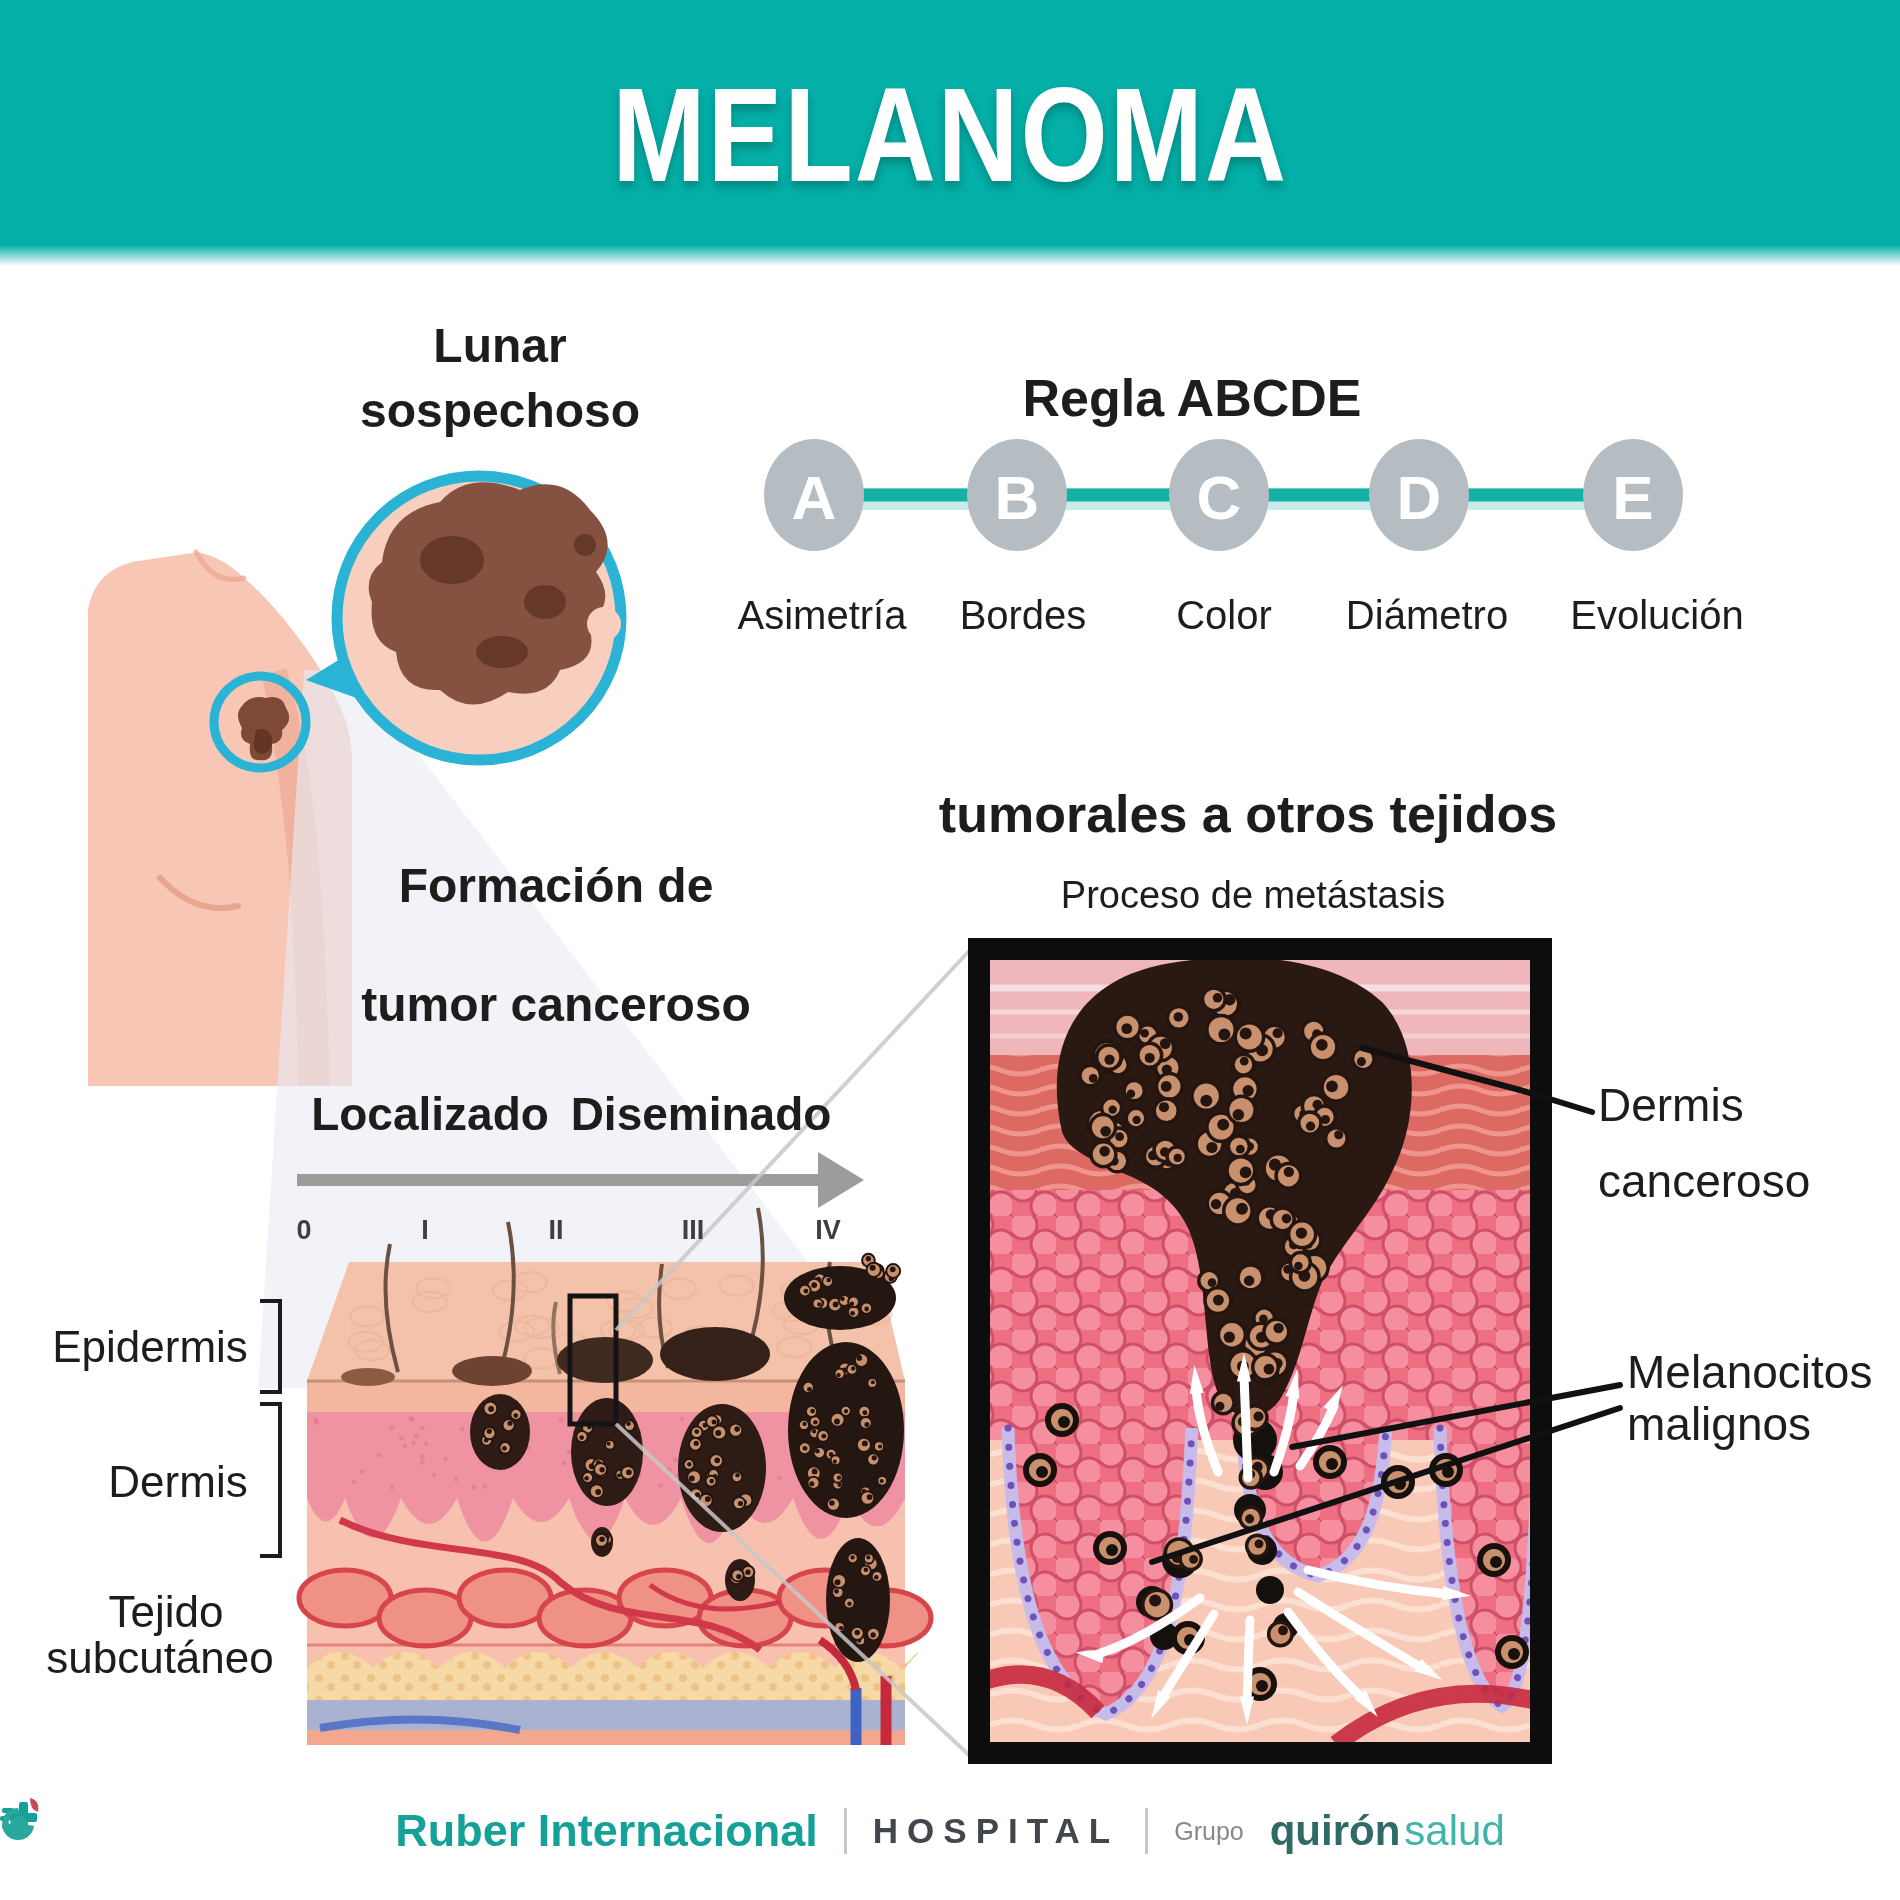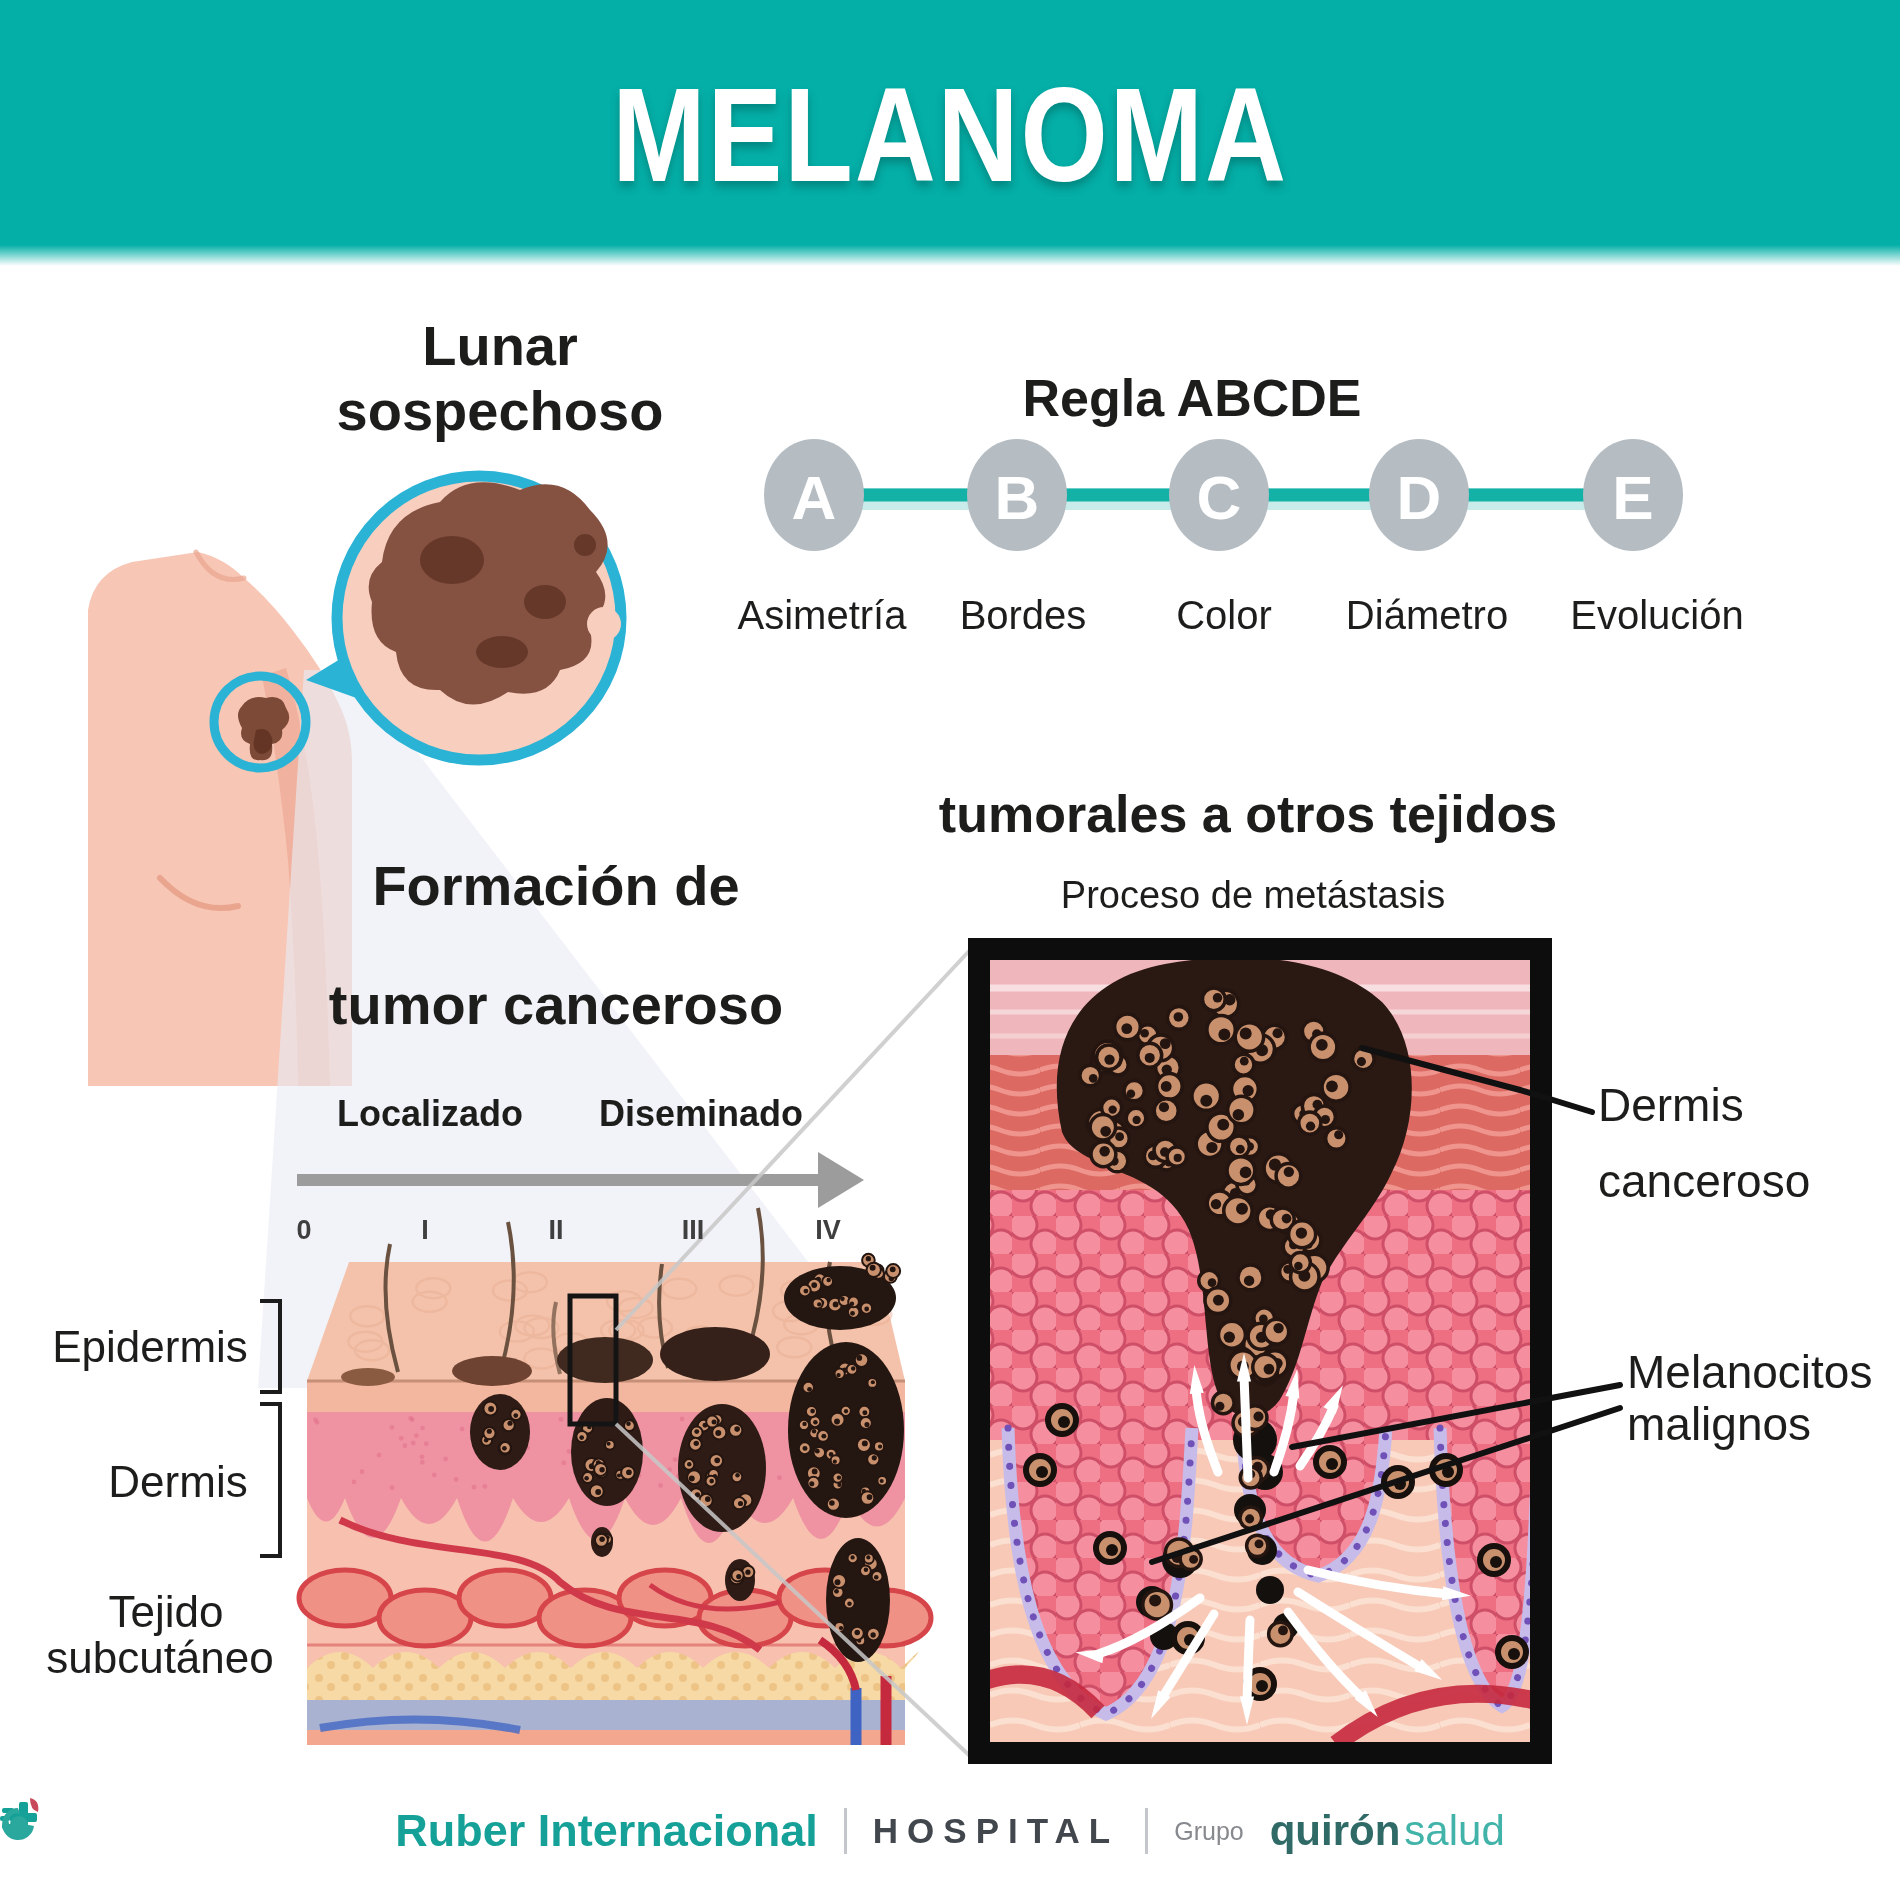--- a/index.html
+++ b/index.html
@@ -5,23 +5,23 @@
   html,body{margin:0;padding:0;background:#fff;}
   .canvas{position:relative;width:1900px;height:1900px;background:#ffffff;overflow:hidden;
           font-family:"Liberation Sans", sans-serif;color:#1d1d1b;}
   .hdr{position:absolute;left:0;top:0;width:1900px;height:268px;
        background:linear-gradient(to bottom,#04afa7 0,#04afa7 245px,rgba(4,175,167,0) 266px);}
   .title{position:absolute;left:950px;top:58px;transform:translateX(-50%) scale(.92,1.1);
          transform-origin:center top;font-size:122px;font-weight:bold;letter-spacing:2px;color:#ffffff;
          text-shadow:0 5px 8px rgba(0,60,60,.35);white-space:nowrap;}
   .txt{position:absolute;transform:translate(-50%,-50%);white-space:nowrap;}
   .b{font-weight:bold;}
-  .h56{font-size:56px;}
+  .h56{font-size:48px;}
   .h52{font-size:52px;}
-  .h46{font-size:36px;}
+  .h46{font-size:46px;}
   .h40{font-size:40px;}
   .h38{font-size:38px;}
   .stage{font-size:27px;font-weight:600;color:#3f3f3f;}
   .letter{position:absolute;transform:translate(-50%,-50%);font-size:62px;font-weight:bold;color:#ffffff;}
   .leftlab{font-size:44px;}
   .plabel{position:absolute;transform:translateY(-50%);font-size:46px;white-space:nowrap;}
   svg{position:absolute;left:0;top:0;}
   .footer{position:absolute;left:0;top:1796px;width:1900px;height:70px;display:flex;
           align-items:center;justify-content:center;gap:26px;}
   .f-brand{display:flex;align-items:center;gap:8px;color:#16a198;font-weight:bold;font-size:45px;}

